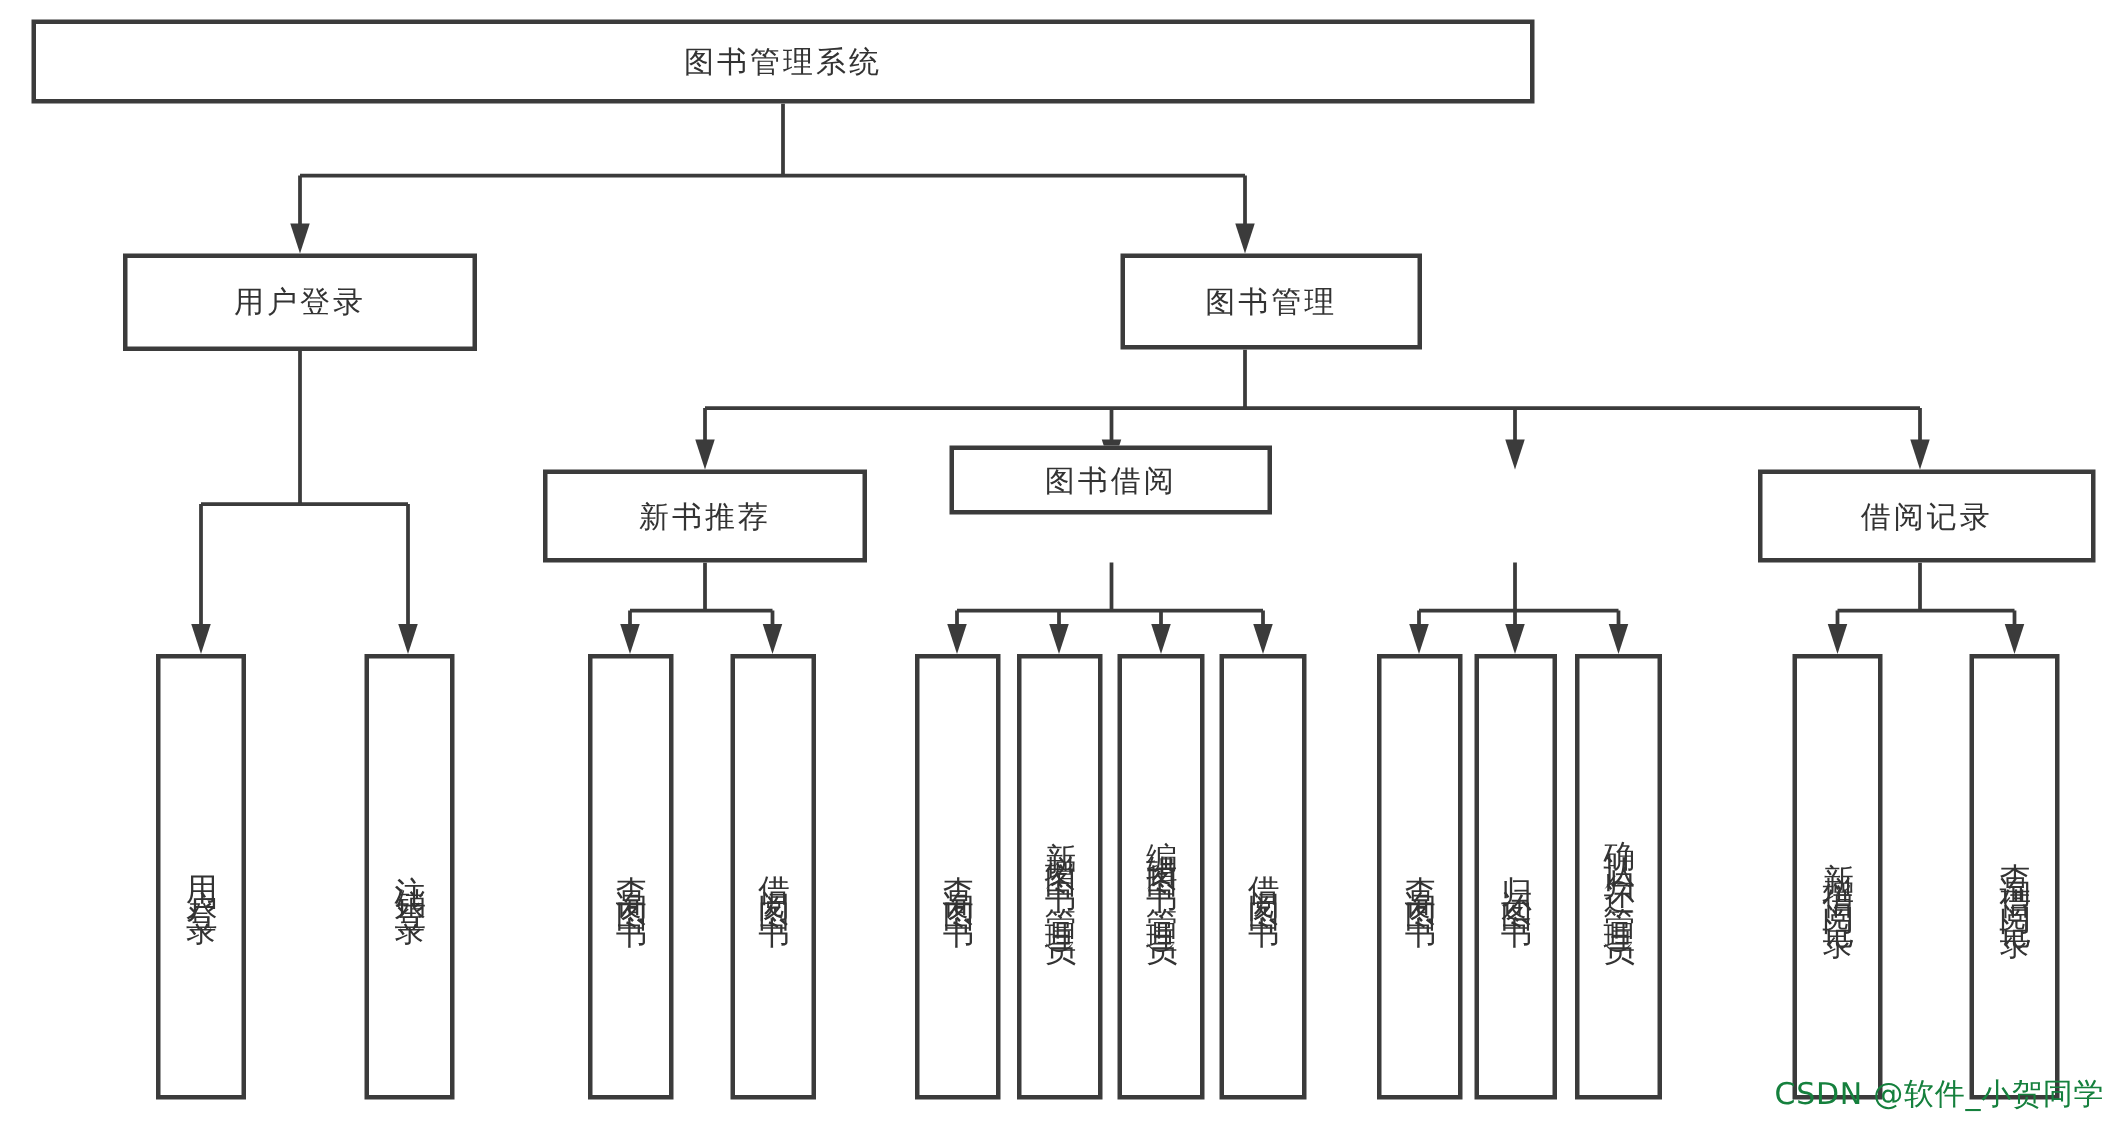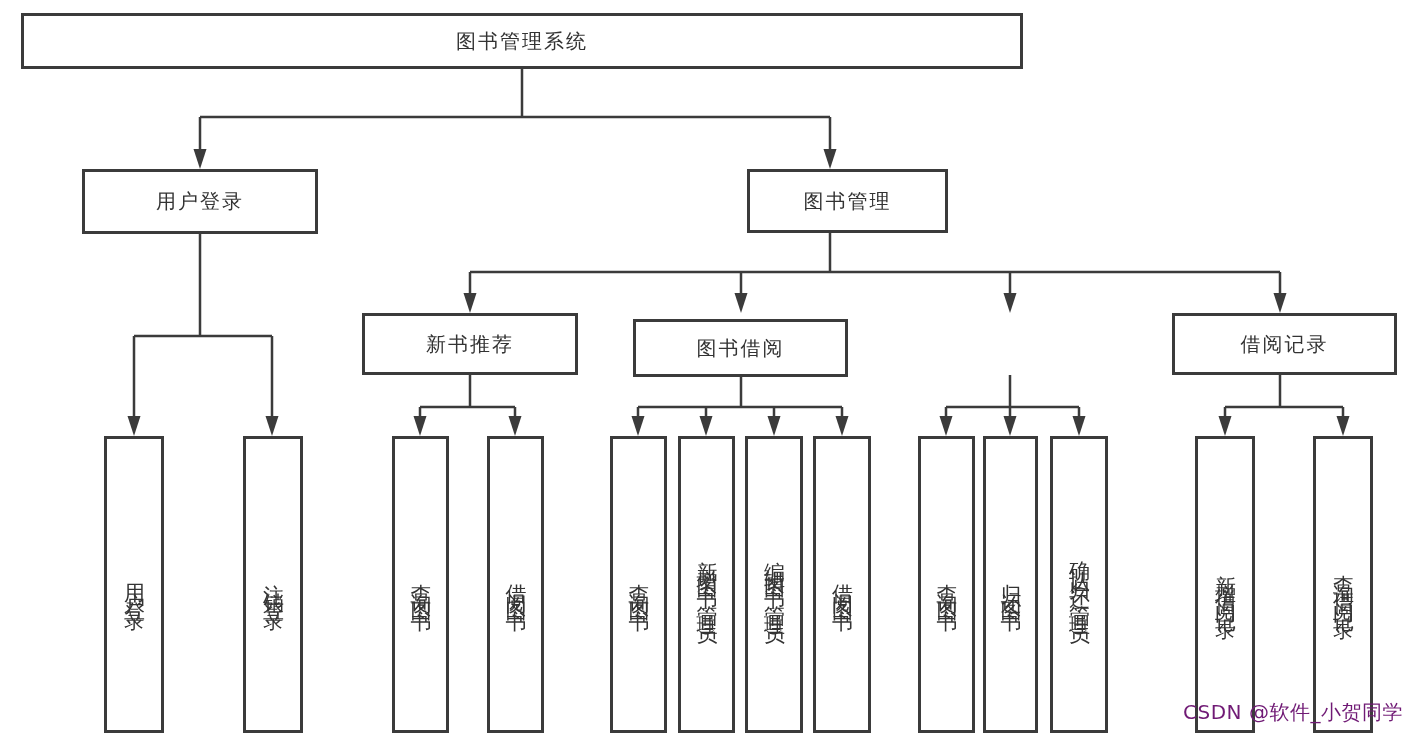--- a/index.html
+++ b/index.html
@@ -31,23 +31,23 @@
     white-space:nowrap;
   }
   #connectors{
     position:absolute;left:0;top:0;z-index:1;
     pointer-events:none;
   }
   #connectors path{stroke:#3b3b3b;stroke-width:2.5;fill:none;}
   #connectors polygon{fill:#3b3b3b;stroke:none;}
   .watermark{
     position:absolute;
-    left:1183px;top:699px;
+    left:1183px;top:716px;
     font-size:20px;
-    color:#701a75;
+    color:#15803d;
     letter-spacing:0.5px;
     white-space:nowrap;
     z-index:5;
   }
 </style>
 </head>
 <body>
 
 <div id="canvas">
 
@@ -94,21 +94,21 @@
   <div class="box" style="left:82px;top:169px;width:236px;height:65px;">
     <span class="label">用户登录</span>
   </div>
   <div class="box" style="left:712px;top:169px;width:201px;height:64px;margin-left:35px;">
     <span class="label">图书管理</span>
   </div>
 
   <div class="box" style="left:362px;top:313px;width:216px;height:62px;text-align:center;">
     <span class="label">新书推荐</span>
   </div>
-  <div class="box" style="left:633px;top:319px;width:215px;height:58px;">
+  <div class="box" style="left:633px;top:297px;width:215px;height:46px;">
     <span class="label">图书借阅</span>
   </div>
   <div class="box" style="left:1172px;top:313px;width:225px;height:62px;">
     <span class="label">借阅记录</span>
   </div>
 
   <div class="box leaf" style="left:104px;top:436px;width:60px;height:297px;">
     <span class="label">用户登录</span>
   </div>
   <div class="box leaf" style="left:243px;top:436px;width:60px;height:297px;">

